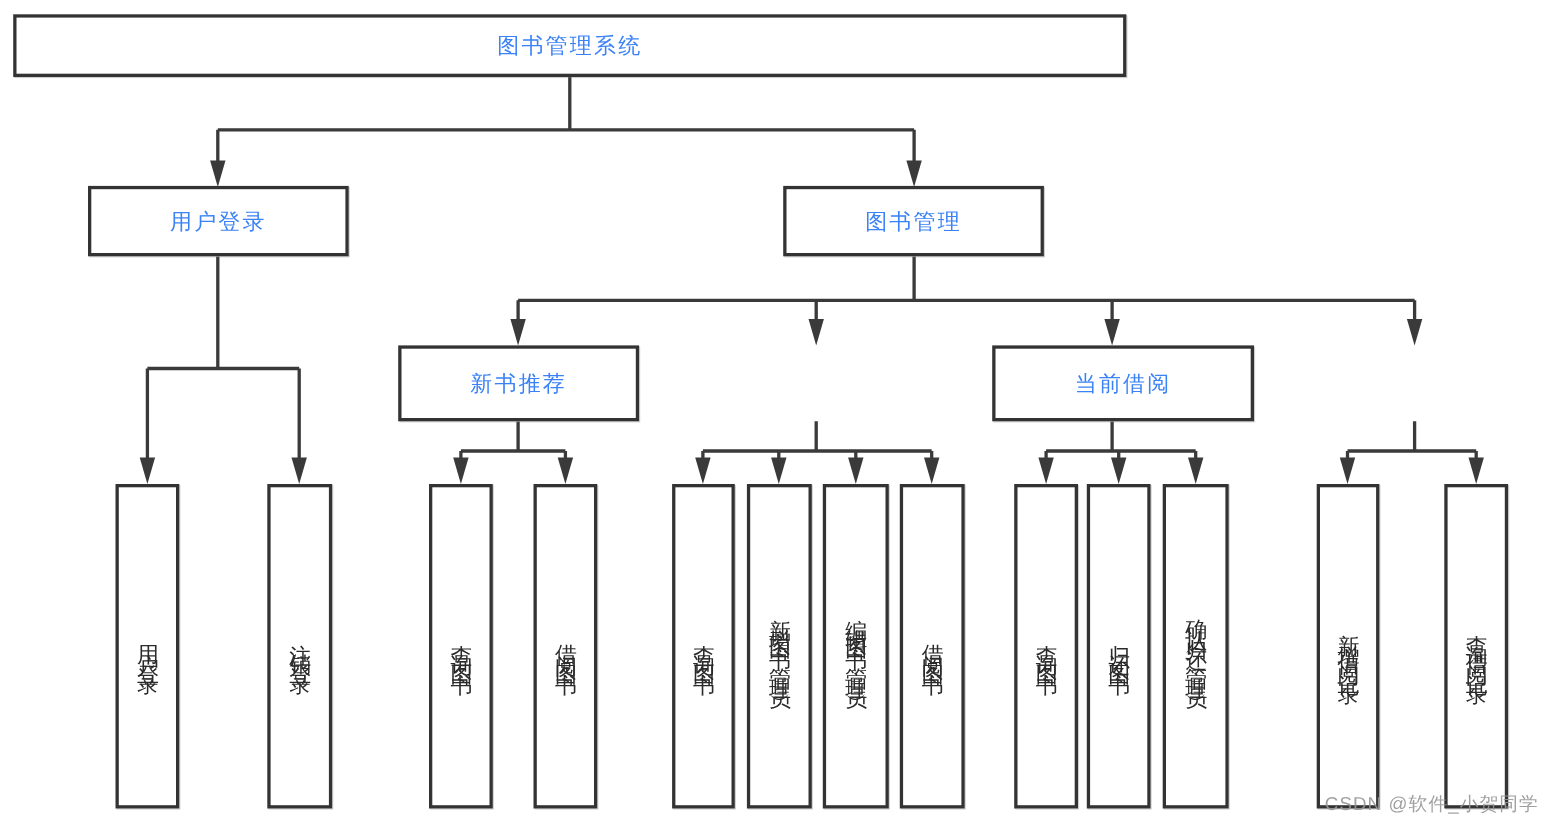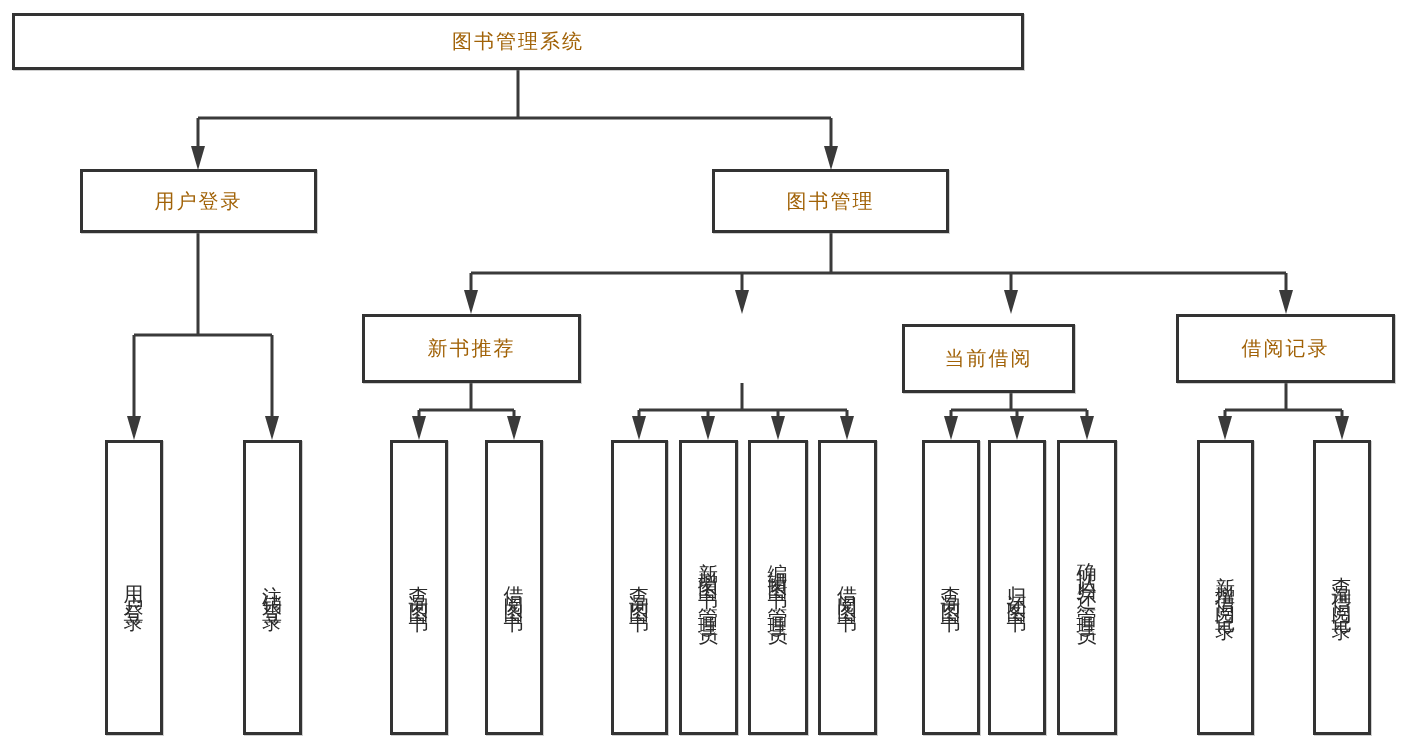--- a/index.html
+++ b/index.html
@@ -3,21 +3,21 @@
 <meta charset="utf-8">
 <style>
   html,body{margin:0;padding:0;background:#ffffff;}
   body{width:1405px;height:747px;position:relative;overflow:hidden;
        font-family:"Liberation Sans","DejaVu Sans",sans-serif;color:#222222;}
   .stage{position:absolute;left:0;top:0;width:1405px;height:747px;}
   svg.wires{position:absolute;left:0;top:0;width:1405px;height:747px;pointer-events:none;}
   .node{position:absolute;background:#ffffff;border:3px solid #333333;box-sizing:border-box;
         display:flex;align-items:center;justify-content:center;
         box-shadow:1px 1px 0 rgba(120,120,120,0.35);}
-  .node-h{font-size:20px;letter-spacing:2px;color:#a16207;white-space:nowrap;}
+  .node-h{font-size:20px;letter-spacing:2px;color:#3b82f6;white-space:nowrap;}
   .node-v{overflow:hidden;}
   .vtext{writing-mode:vertical-rl;text-orientation:mixed;font-size:20px;
          letter-spacing:9px;line-height:1;color:#2a2a2a;white-space:nowrap;}
   .watermark{position:absolute;right:6px;bottom:5px;font-size:17px;letter-spacing:1px;
              color:rgba(150,150,150,0.9);z-index:5;white-space:nowrap;}
 </style>
 </head>
 <body>
 
 <div class="stage">
@@ -61,25 +61,22 @@
   <div class="node node-h" style="left:80px;top:169px;width:237px;height:64px;">
     <span>用户登录</span>
   </div>
   <div class="node node-h" style="left:712px;top:169px;width:237px;height:64px;align-items:center;">
     <span>图书管理</span>
   </div>
 
   <div class="node node-h" style="left:362px;top:314px;width:219px;height:69px;">
     <span>新书推荐</span>
   </div>
-  <div class="node node-h" style="left:902px;top:324px;width:173px;height:69px;text-align:center;">
+  <div class="node node-h" style="left:902px;top:314px;width:238px;height:69px;text-align:center;">
     <span>当前借阅</span>
-  </div>
-  <div class="node node-h" style="left:1176px;top:314px;width:219px;height:69px;">
-    <span>借阅记录</span>
   </div>
 
   <div class="node node-v" style="left:105px;top:440px;width:58px;height:295px;">
     <span class="vtext">用户登录</span>
   </div>
   <div class="node node-v" style="left:243px;top:440px;width:59px;height:295px;">
     <span class="vtext">注销登录</span>
   </div>
 
   <div class="node node-v" style="left:390px;top:440px;width:58px;height:295px;">
@@ -112,13 +109,14 @@
     <span class="vtext">确认归还（管理员）</span>
   </div>
 
   <div class="node node-v" style="left:1197px;top:440px;width:57px;height:295px;">
     <span class="vtext">新增借阅记录</span>
   </div>
   <div class="node node-v" style="left:1313px;top:440px;width:58px;height:295px;">
     <span class="vtext">查询借阅记录</span>
   </div>
 
+  <div class="watermark">CSDN @软件_小贺同学</div>
 </div>
 
 </body></html>

